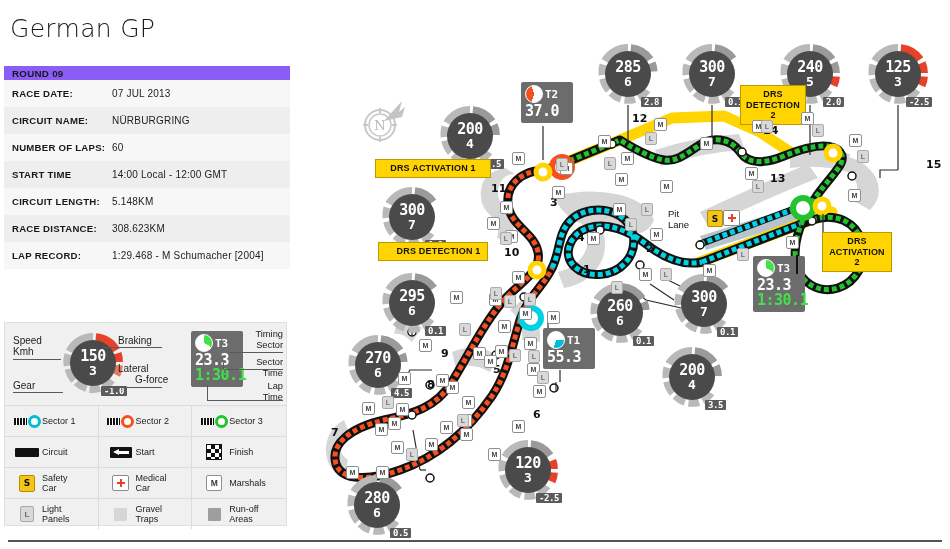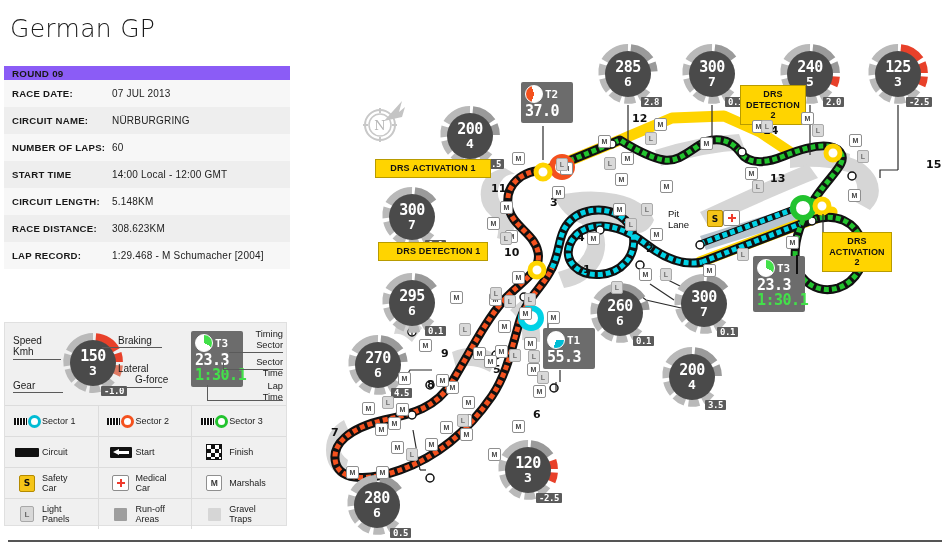--- a/index.html
+++ b/index.html
@@ -325,34 +325,34 @@
           <span class="key-icon">
               <span class="ico-l">L</span>
             </span>
           <span class="key-text">
             <span>Light</span><br>
             <span>Panels</span>
           </span>
         </div>
         <div class="key-cell">
           <span class="key-icon">
+              <span class="ico-gravel"></span>
+            </span>
+          <span class="key-text">
+            <span>Gravel</span><br>
+            <span>Traps</span>
+          </span>
+        </div>
+        <div class="key-cell">
+          <span class="key-icon">
               <span class="ico-runoff"></span>
             </span>
           <span class="key-text">
             <span>Run-off</span><br>
             <span>Areas</span>
-          </span>
-        </div>
-        <div class="key-cell">
-          <span class="key-icon">
-              <span class="ico-gravel"></span>
-            </span>
-          <span class="key-text">
-            <span>Gravel</span><br>
-            <span>Traps</span>
           </span>
         </div>
       </div>
     </div>
   </div>
 
   <div class="compass">
     <svg width="56" height="56" viewBox="0 0 56 56">
       <circle cx="22" cy="30" r="15" fill="none" stroke="#c8c8c8" stroke-width="2"></circle>
       <circle cx="22" cy="30" r="11" fill="none" stroke="#c8c8c8" stroke-width="1.5"></circle>

